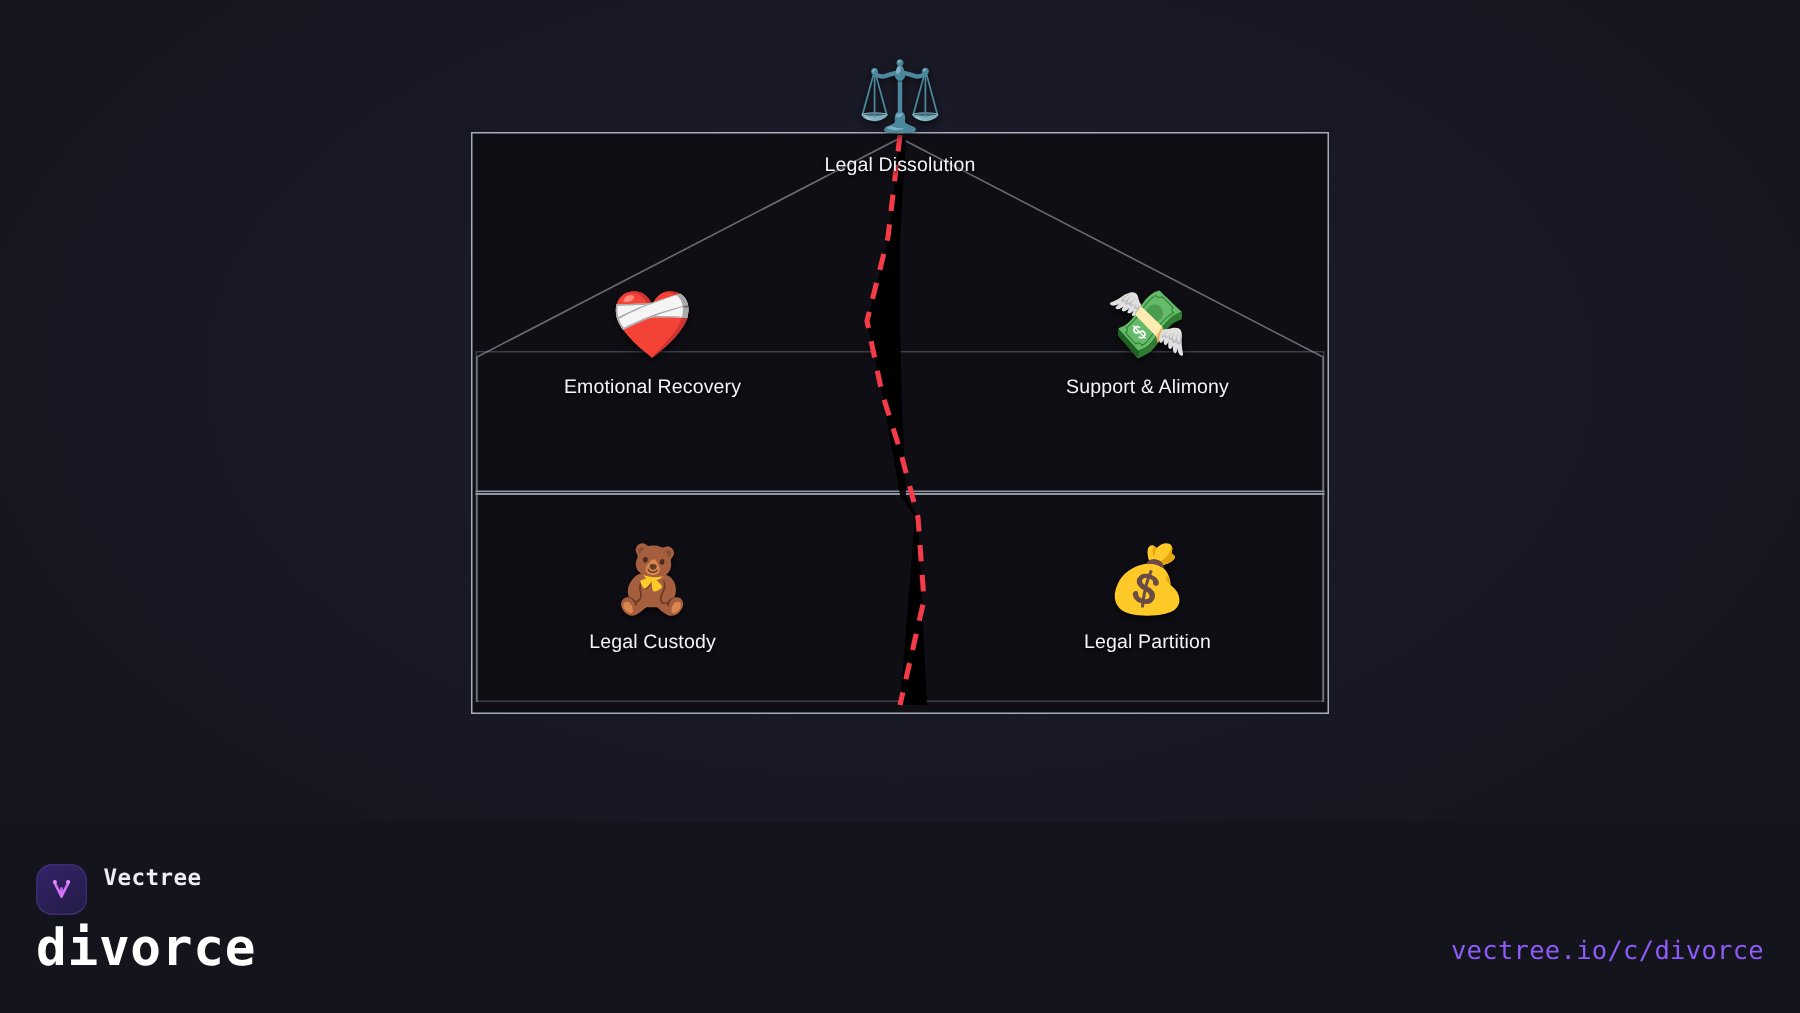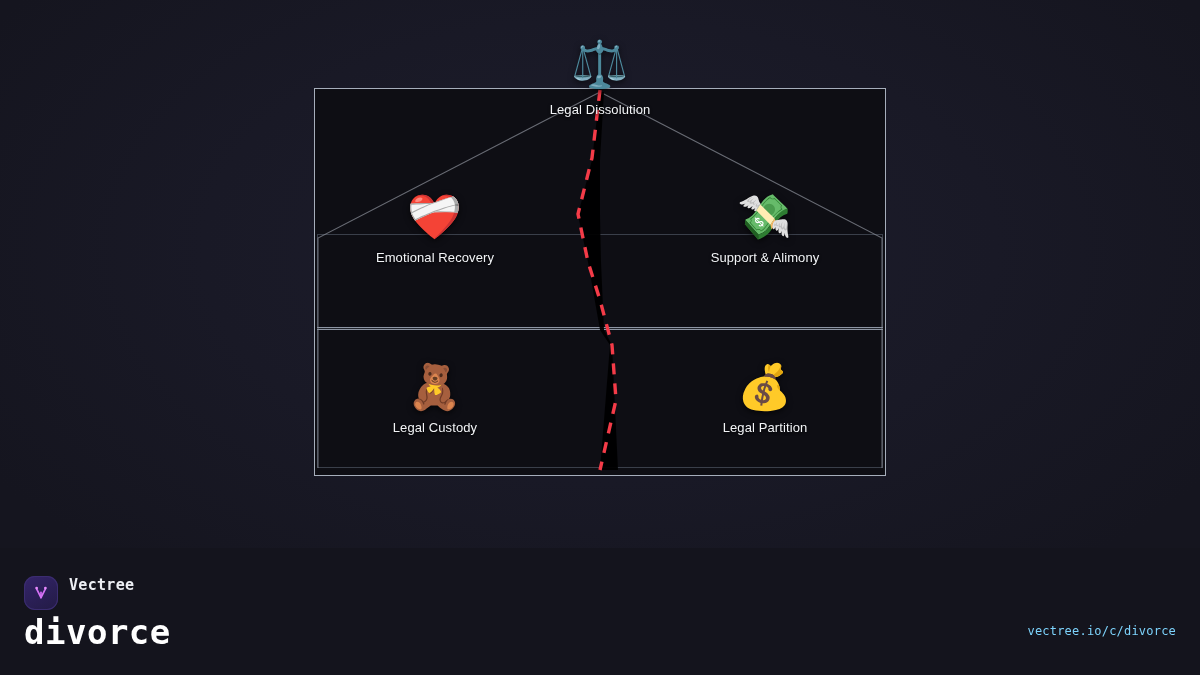--- a/index.html
+++ b/index.html
@@ -93,21 +93,21 @@
     font-size:15px; font-weight:700; color:#eceef3; letter-spacing:.3px;
   }
   .page-title {
     position:absolute; left:24px; top:64px;
     font-family:"DejaVu Sans Mono", monospace;
     font-size:34px; font-weight:700; color:#ffffff; letter-spacing:.5px;
   }
   .page-url {
     position:absolute; right:24px; top:76px;
     font-family:"DejaVu Sans Mono", monospace;
-    font-size:12px; color:#7dd3fc; letter-spacing:.2px;
+    font-size:17px; color:#8b5cf6; letter-spacing:.2px;
   }
 </style>
 </head>
 <body>
 
 <div id="stage">
 
   <div class="bg-upper"></div>
   <div class="bg-lower"></div>
 

